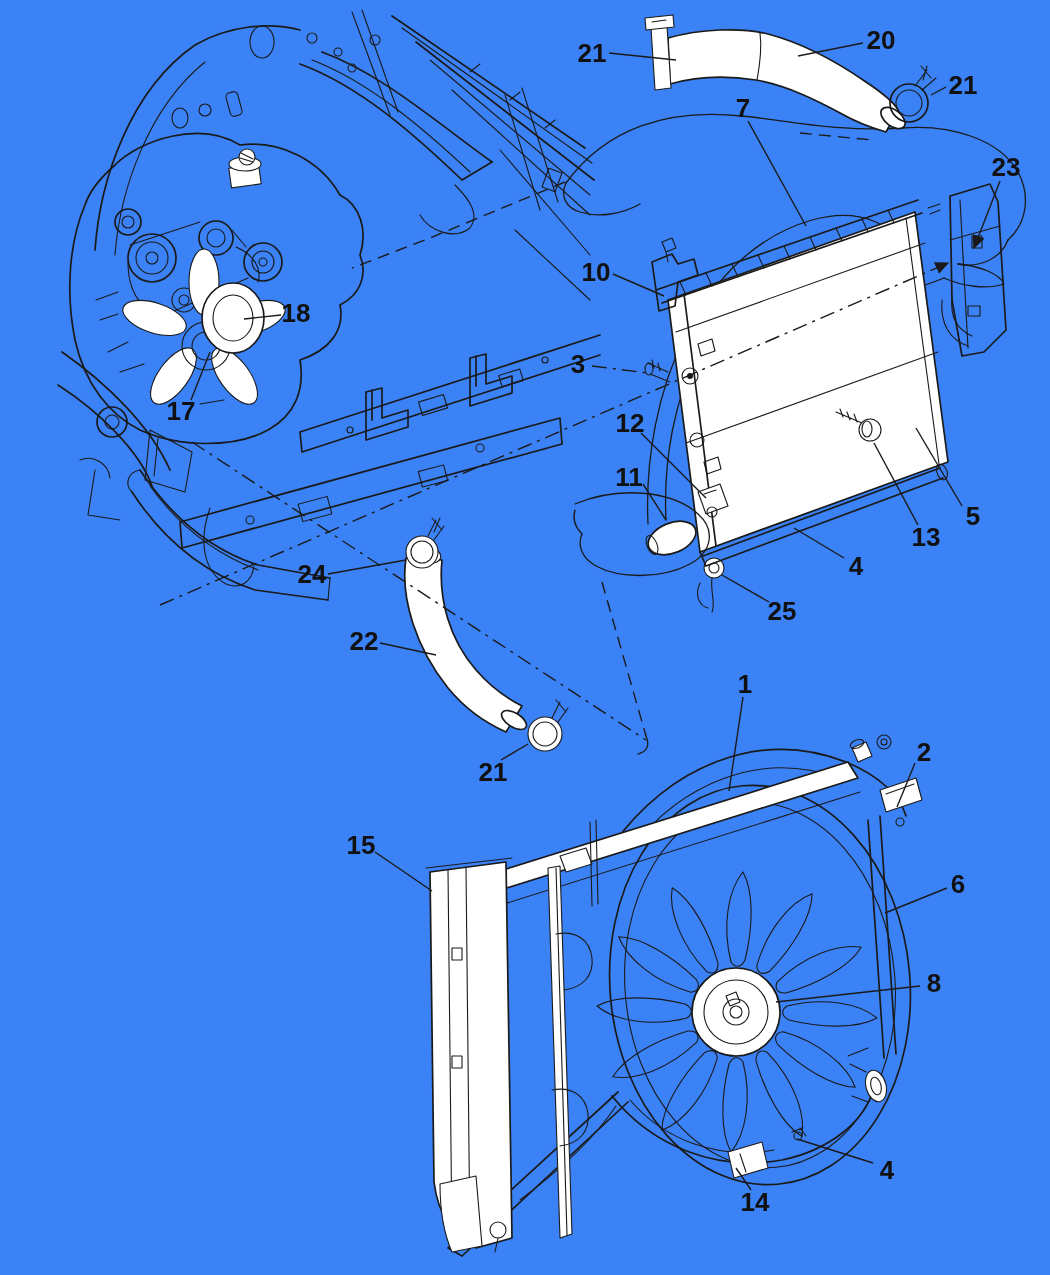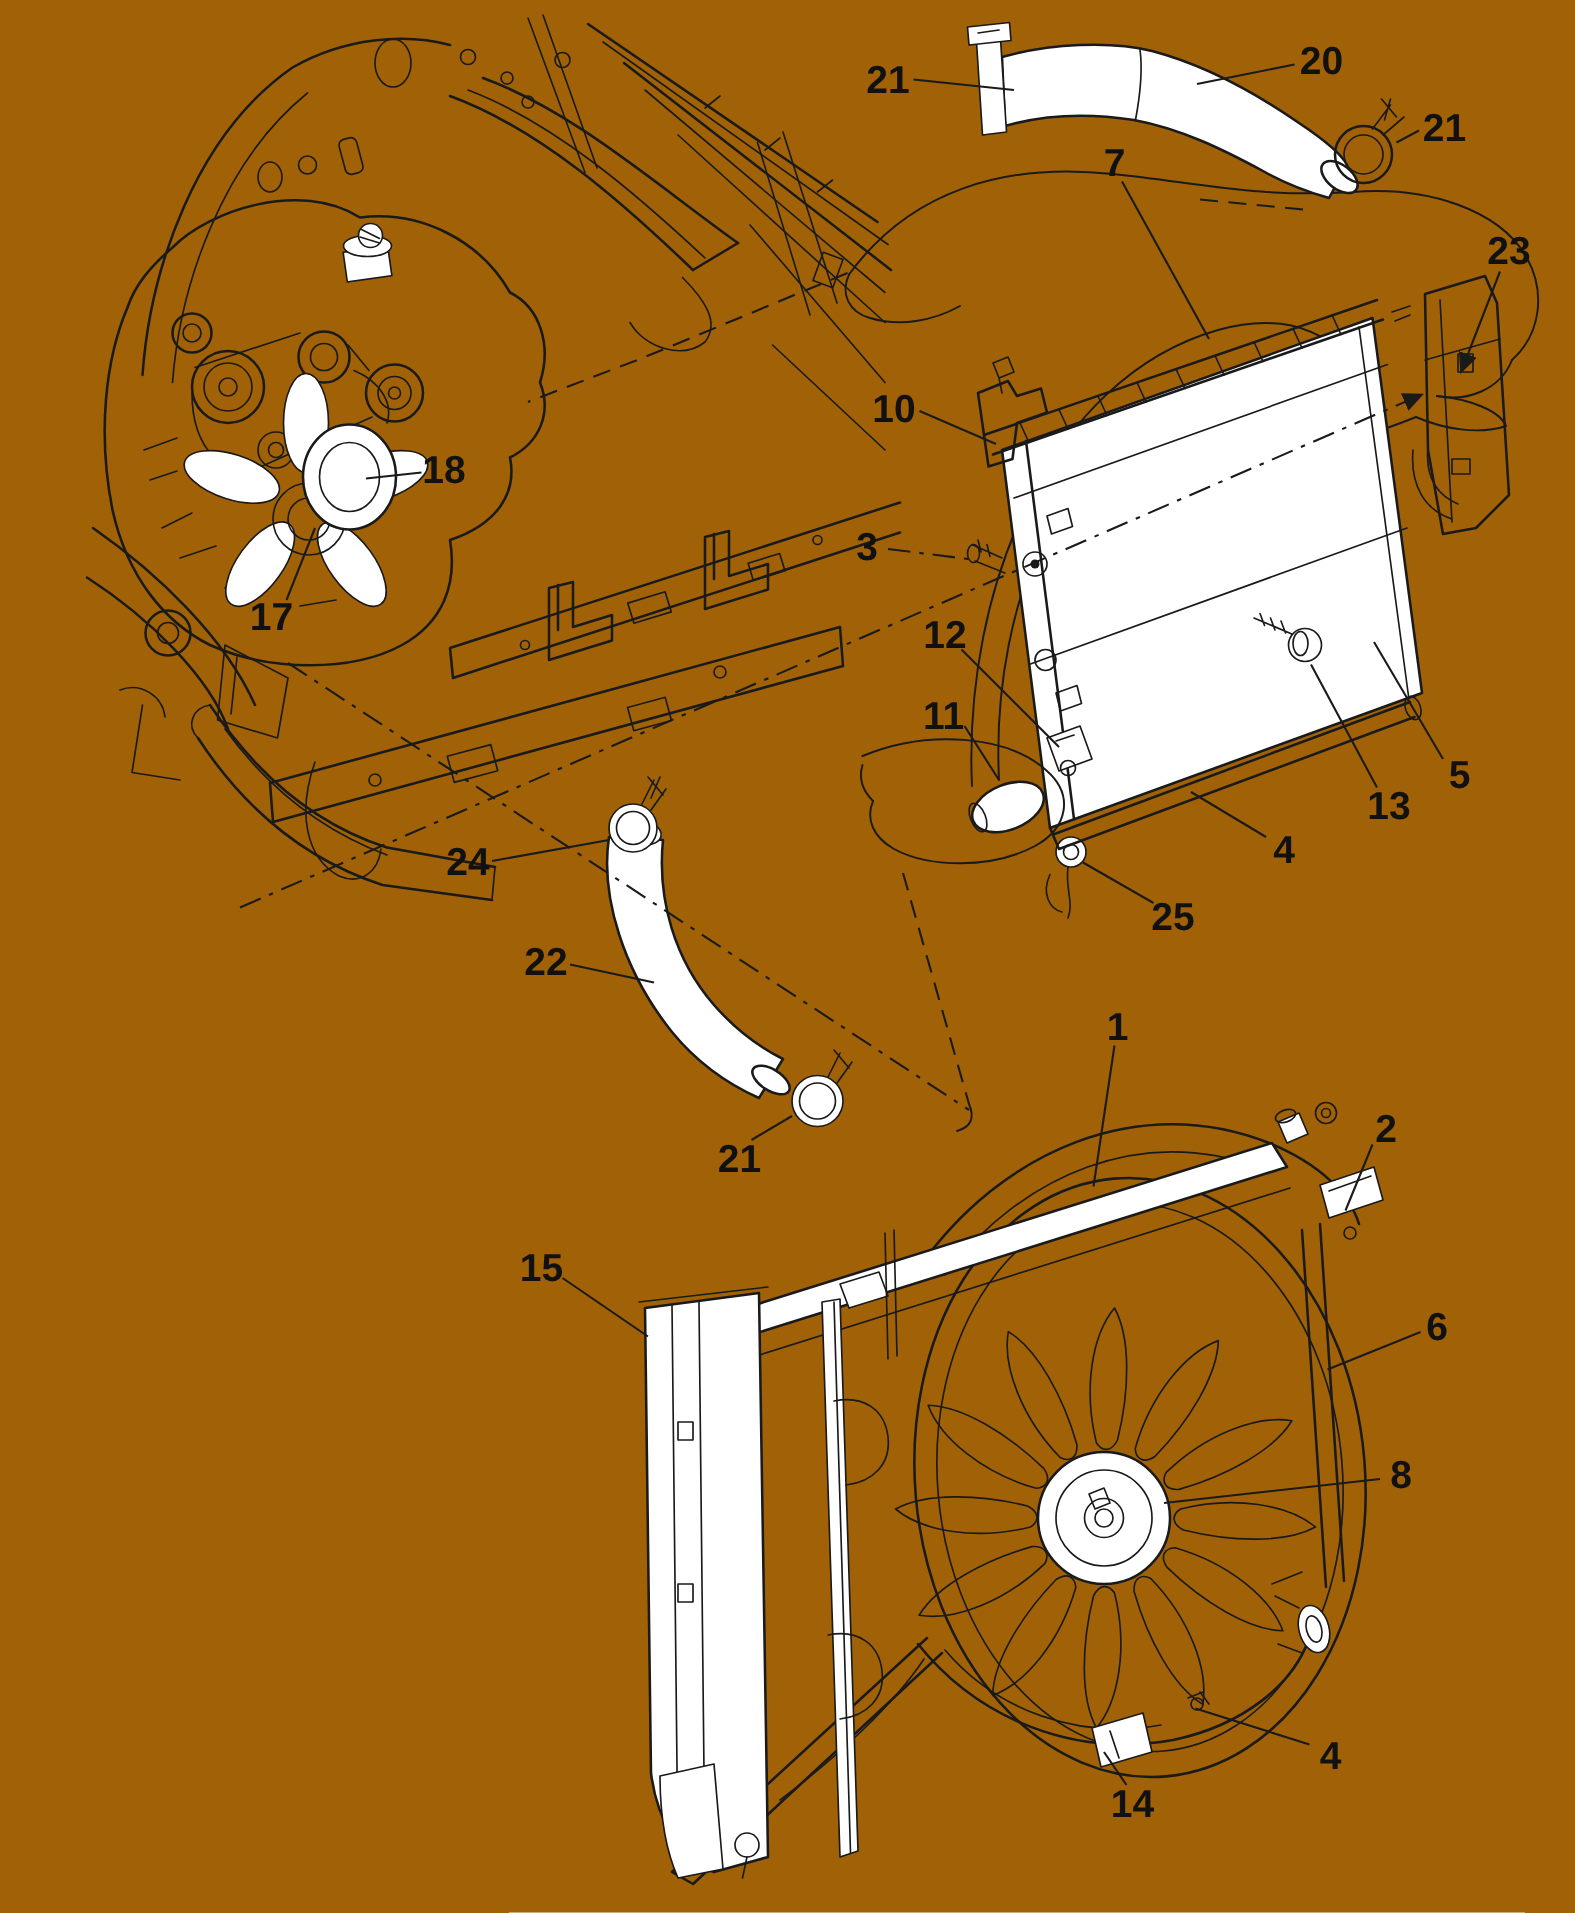--- a/index.html
+++ b/index.html
@@ -1,17 +1,17 @@
 <!DOCTYPE html>
 <html><head>
 <meta charset="utf-8">
 <style>
   html,body{margin:0;padding:0;background:#e8e8e8;}
   .stage{
-    width:1050px;height:1275px;background:#a16207;position:relative;
+    width:1050px;height:1275px;background:#3b82f6;position:relative;
     font-family:"Liberation Sans", sans-serif; overflow:hidden;
   }
   svg{display:block;}
   .ln{fill:none;stroke:#1a1a1a;stroke-width:1.7;stroke-linecap:round;stroke-linejoin:round;}
   .ln2{fill:none;stroke:#1a1a1a;stroke-width:1.1;stroke-linecap:round;stroke-linejoin:round;}
   .ghost{fill:none;stroke:#1a1a1a;stroke-width:1.3;stroke-linecap:round;stroke-linejoin:round;}
   .wf{fill:#ffffff;stroke:#1a1a1a;stroke-width:1.7;stroke-linejoin:round;}
   .wf2{fill:#ffffff;stroke:#1a1a1a;stroke-width:1.1;stroke-linejoin:round;}
   .leader{fill:none;stroke:#1a1a1a;stroke-width:1.4;}
   .dash{stroke-dasharray:12 7;}

